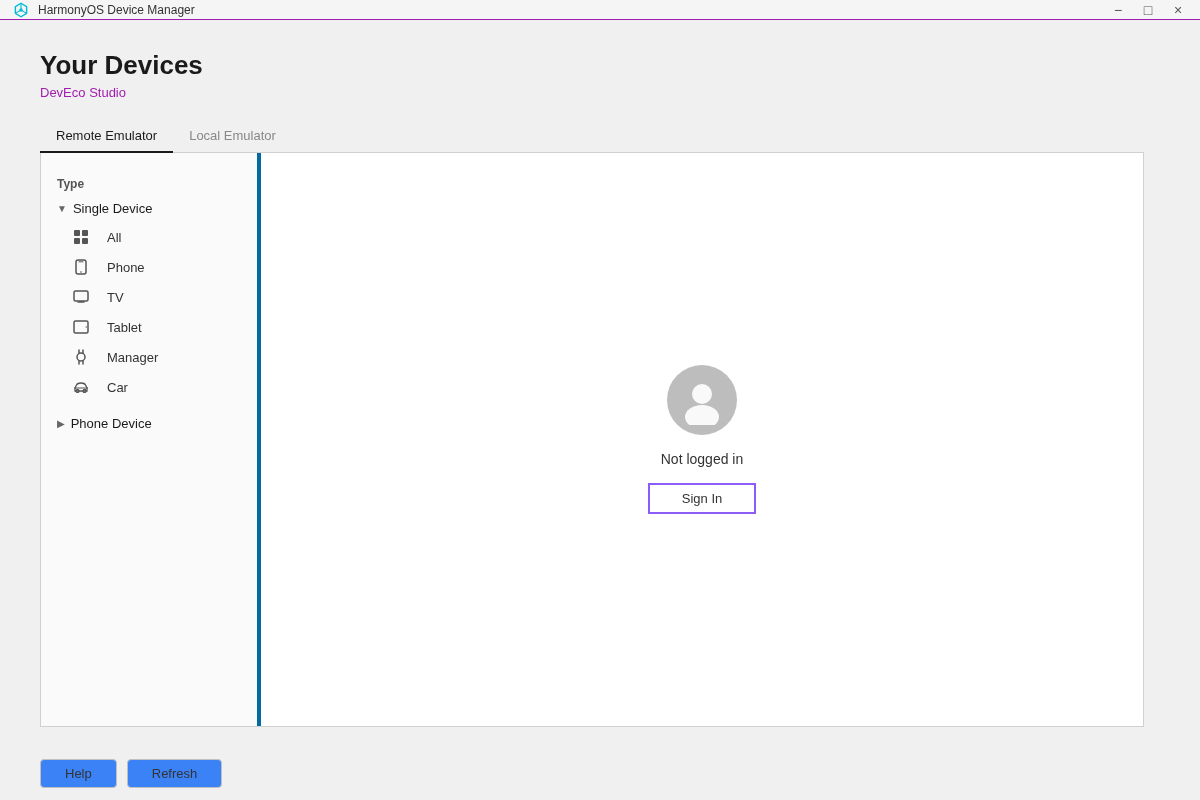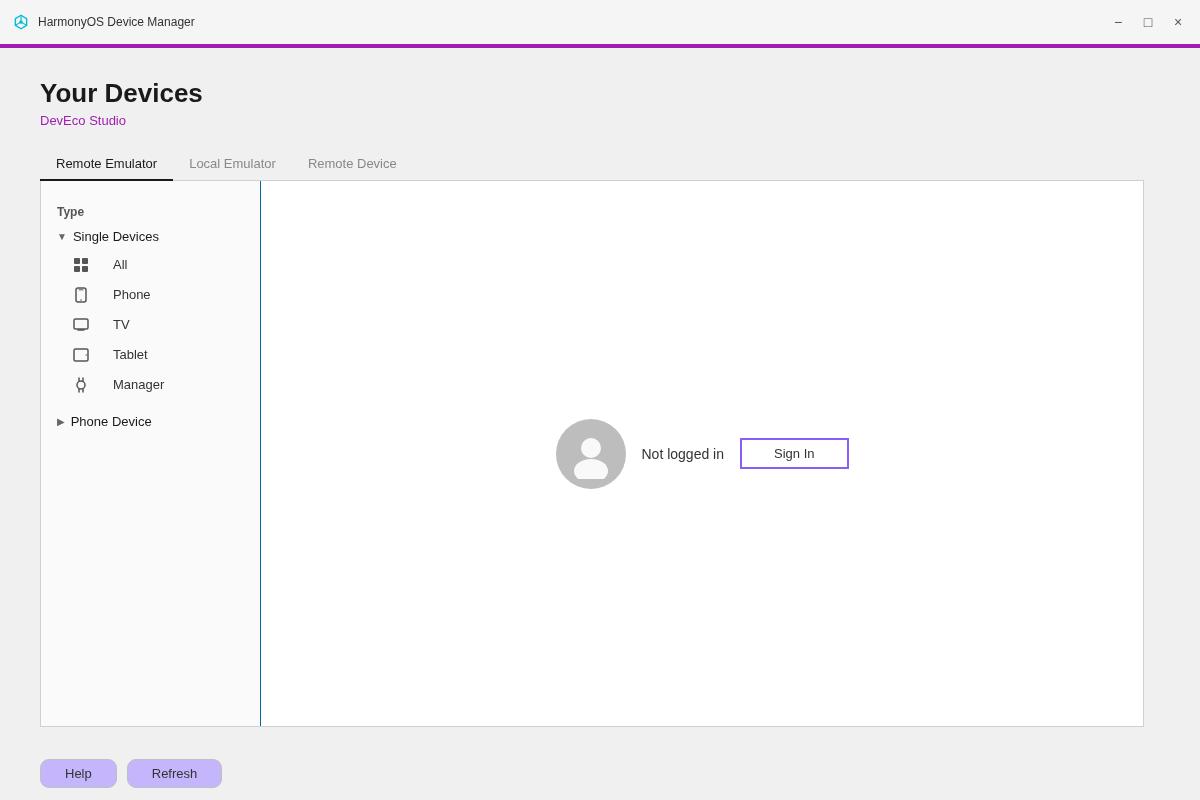--- a/index.html
+++ b/index.html
@@ -12,22 +12,22 @@
       display: flex;
       flex-direction: column;
     }
 
     
     .title-bar {
       display: flex;
       align-items: center;
       justify-content: space-between;
       background: #f5f5f5;
-      border-bottom: 4px solid #a21caf;
-      height: 48px;
+      border-bottom: 1px solid #a21caf;
+      height: 20px;
       padding: 0 8px 0 12px;
       flex-shrink: 0;
     }
     .title-bar-left {
       display: flex;
       align-items: center;
       gap: 8px;
     }
     .title-bar-title {
       font-size: 12px;
@@ -106,42 +106,42 @@
       background: #e8e8e8;
       border: 1px solid #d0d0d0;
       border-top: none;
       min-height: 0;
     }
 
     
     .sidebar {
       width: 220px;
       background: #fafafa;
-      border-right: 1px solid #0369a1;
+      border-right: 4px solid #0369a1;
       padding: 16px 0;
       flex-shrink: 0;
     }
     .sidebar-section-header {
       display: flex;
       align-items: center;
       gap: 6px;
       padding: 6px 16px;
       font-size: 13px;
       color: #1a1a1a;
       cursor: pointer;
       font-weight: 500;
     }
     .chevron {
       font-size: 10px;
       color: #666;
     }
     .sidebar-item {
       display: flex;
-      align-items: flex-start;
-      gap: 24px;
+      align-items: center;
+      gap: 18px;
       padding: 7px 16px 7px 32px;
       font-size: 13px;
       color: #333;
       cursor: pointer;
     }
     .sidebar-item-icon {
       width: 16px;
       height: 16px;
       display: flex;
       align-items: center;
@@ -163,21 +163,21 @@
       flex: 1;
       background: white;
       display: flex;
       align-items: center;
       justify-content: center;
       flex-direction: column;
     }
 
     .not-logged-area {
       display: flex;
-      flex-direction: row;
+      flex-direction: column;
       align-items: center;
       gap: 16px;
     }
 
     .avatar-circle {
       width: 70px;
       height: 70px;
       border-radius: 50%;
       background: #bdbdbd;
       display: flex;
@@ -206,25 +206,25 @@
       display: flex;
       align-items: center;
       gap: 10px;
       padding: 12px 40px;
       background: #f0f0f0;
       flex-shrink: 0;
     }
     .bottom-btn {
       padding: 6px 24px;
       border: 1px solid #c0c0c0;
-      background: #c4b5fd;
-      font-size: 13px;
-      color: #333;
-      cursor: pointer;
-      border-radius: 9px;
+      background: #3b82f6;
+      font-size: 13px;
+      color: #333;
+      cursor: pointer;
+      border-radius: 4px;
     }
 
     
     .harmony-logo {
       width: 18px;
       height: 18px;
       flex-shrink: 0;
     }
   </style>
 </head>
@@ -247,31 +247,30 @@
   </div>
 </div>
 
 <div class="main-content">
   <h1 class="page-title">Your Devices</h1>
   <p class="page-subtitle">DevEco Studio</p>
 
   <div class="tabs">
     <button class="tab active">Remote Emulator</button>
     <button class="tab">Local Emulator</button>
-    <button class="tab">Remote Device</button>
   </div>
 
   <div class="content-area">
 
     <div class="sidebar">
       <div class="type-label">Type</div>
 
       <div class="sidebar-section-header">
         <span class="chevron">▼</span>
-        <span>Single Devices</span>
+        <span>Single Device</span>
       </div>
 
       <div class="sidebar-item">
         <span class="sidebar-item-icon">
           <svg width="16" height="16" viewBox="0 0 16 16" fill="none">
             <rect x="1" y="1" width="6" height="6" rx="1" fill="#555"></rect>
             <rect x="9" y="1" width="6" height="6" rx="1" fill="#555"></rect>
             <rect x="1" y="9" width="6" height="6" rx="1" fill="#555"></rect>
             <rect x="9" y="9" width="6" height="6" rx="1" fill="#555"></rect>
           </svg>
@@ -317,20 +316,31 @@
             <rect x="3" y="4" width="8" height="8" rx="4" stroke="#555" stroke-width="1.5" fill="none"></rect>
             <line x1="5" y1="1" x2="5" y2="4" stroke="#555" stroke-width="1.5" stroke-linecap="round"></line>
             <line x1="9" y1="1" x2="9" y2="4" stroke="#555" stroke-width="1.5" stroke-linecap="round"></line>
             <line x1="5" y1="12" x2="5" y2="15" stroke="#555" stroke-width="1.5" stroke-linecap="round"></line>
             <line x1="9" y1="12" x2="9" y2="15" stroke="#555" stroke-width="1.5" stroke-linecap="round"></line>
           </svg>
         </span>
         <span>Manager</span>
       </div>
 
+      <div class="sidebar-item">
+        <span class="sidebar-item-icon">
+          <svg width="16" height="12" viewBox="0 0 16 12" fill="none">
+            <path d="M2 7 L3.5 4 Q4.5 2 8 2 Q11.5 2 12.5 4 L14 7 L14 10 L2 10 Z" stroke="#555" stroke-width="1.3" fill="none"></path>
+            <circle cx="4.5" cy="10" r="1.5" stroke="#555" stroke-width="1.3" fill="none"></circle>
+            <circle cx="11.5" cy="10" r="1.5" stroke="#555" stroke-width="1.3" fill="none"></circle>
+            <line x1="1" y1="7" x2="15" y2="7" stroke="#555" stroke-width="1"></line>
+          </svg>
+        </span>
+        <span>Car</span>
+      </div>
 
       <div class="sidebar-section-header" style="margin-top:8px;">
         <span class="chevron">▶</span>
         <span>Phone Device</span>
       </div>
     </div>
 
     <div class="main-panel">
       <div class="not-logged-area">
 

